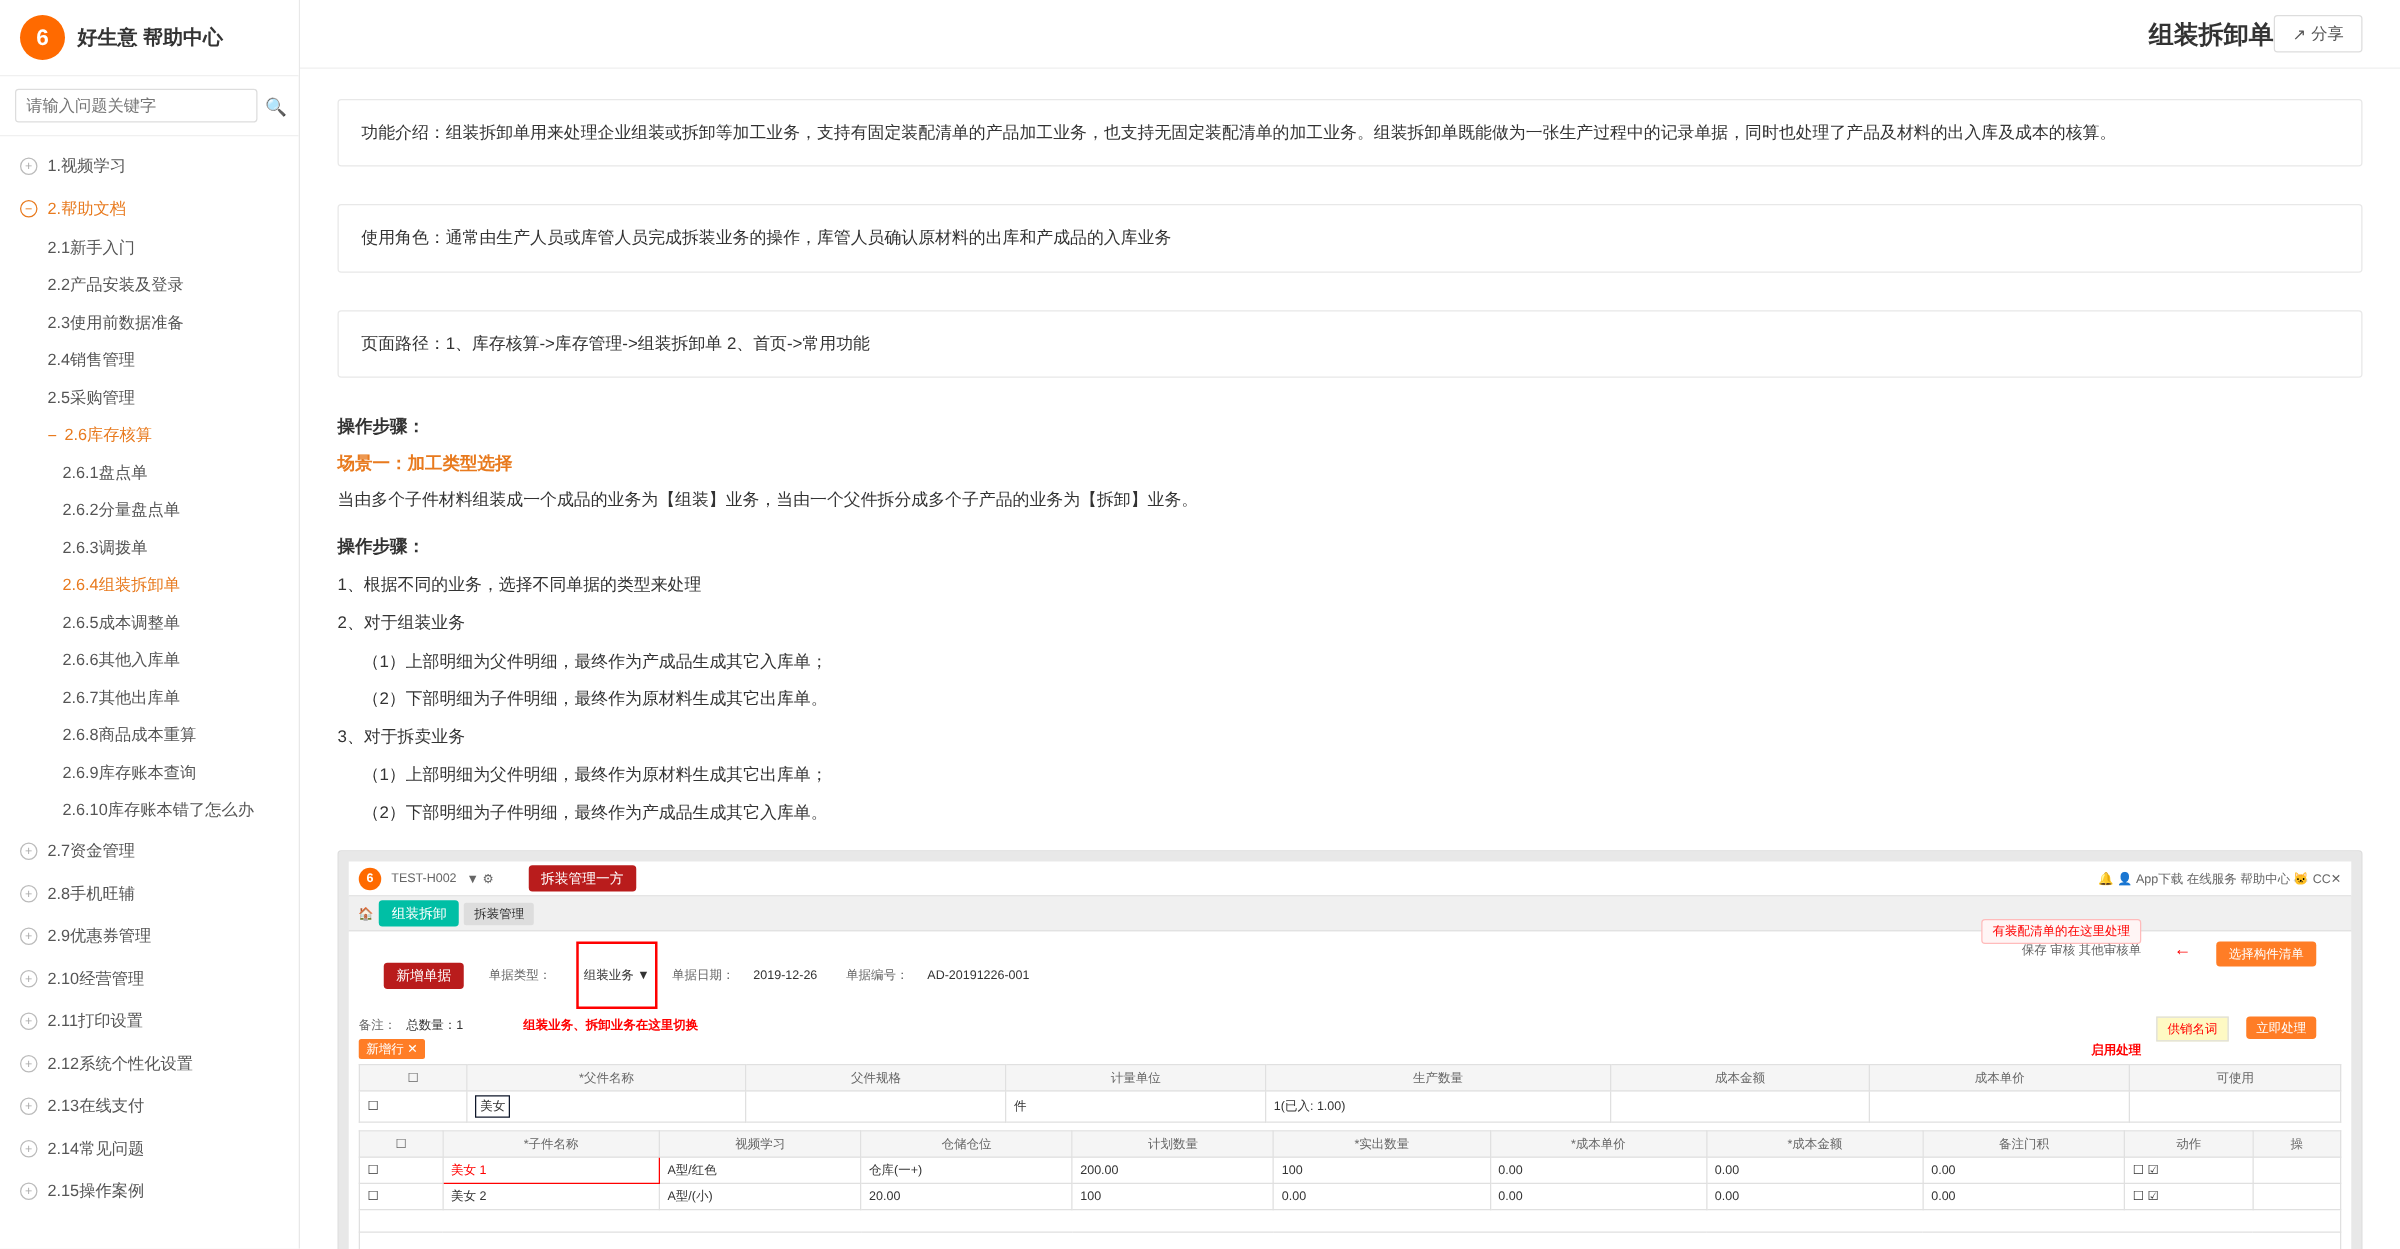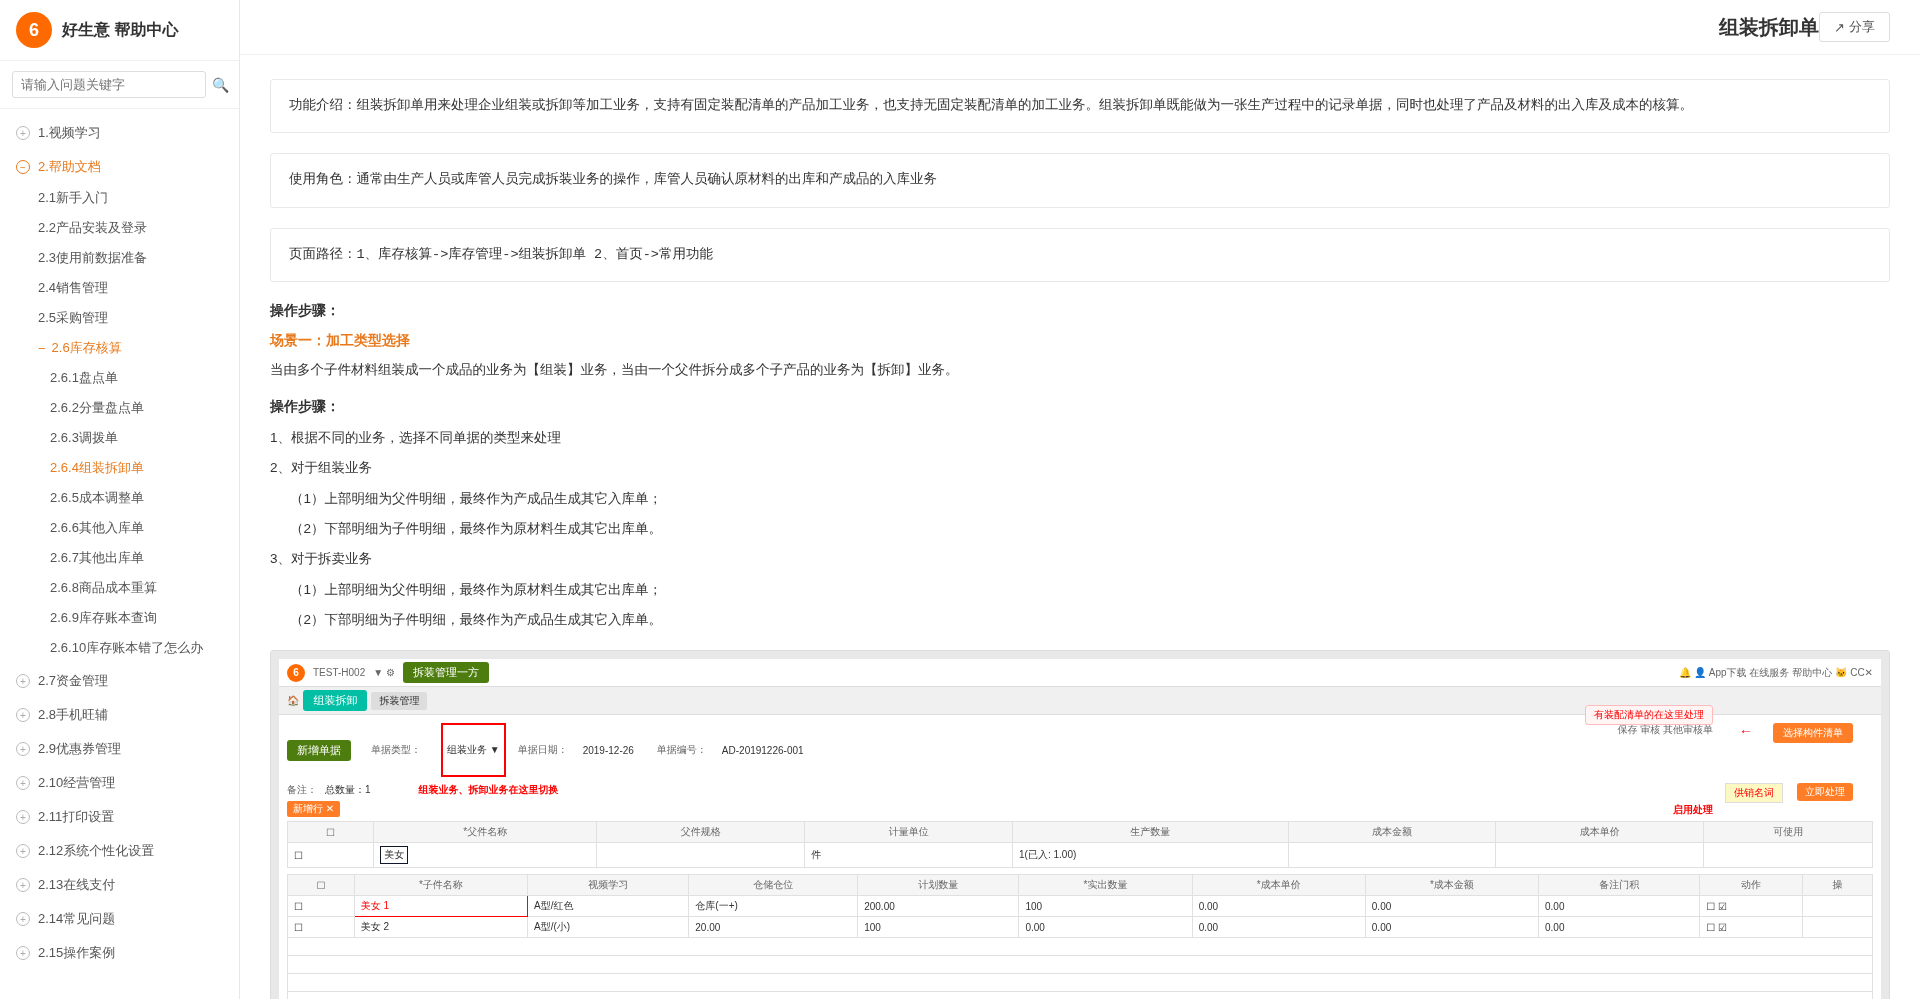--- a/index.html
+++ b/index.html
@@ -153,25 +153,24 @@
       flex: 1;
       overflow-y: auto;
       padding: 24px 30px;
       background: #fff;
     }
     .info-block {
       background: #fff;
       border: 1px solid #e8e8e8;
       border-radius: 3px;
       padding: 14px 18px;
-      margin-bottom: 20px;
+      margin-bottom: 30px;
       font-size: 13.5px;
       line-height: 1.8;
       color: #333;
-      font-family: Liberation Mono, monospace;
     }
     .section-heading {
       font-weight: bold;
       font-size: 14px;
       margin: 16px 0 10px 0;
       color: #333;
     }
     .sub-heading {
       font-weight: bold;
       margin: 12px 0 8px 0;
@@ -200,25 +199,26 @@
       position: relative;
     }
     .ss-green-tab {
       background: #00bfa5;
       color: #fff;
       padding: 3px 10px;
       border-radius: 3px;
       font-size: 11px;
     }
     .ss-orange-tab {
-      background: #4d7c0f;
+      background: #b91c1c;
       color: #fff;
       padding: 3px 10px;
       border-radius: 3px;
       font-size: 11px;
+      margin-left: 20px;
     }
     .ss-table {
       width: 100%;
       border-collapse: collapse;
       font-size: 10px;
       margin-top: 4px;
     }
     .ss-table th {
       background: #f5f5f5;
       border: 1px solid #e0e0e0;

